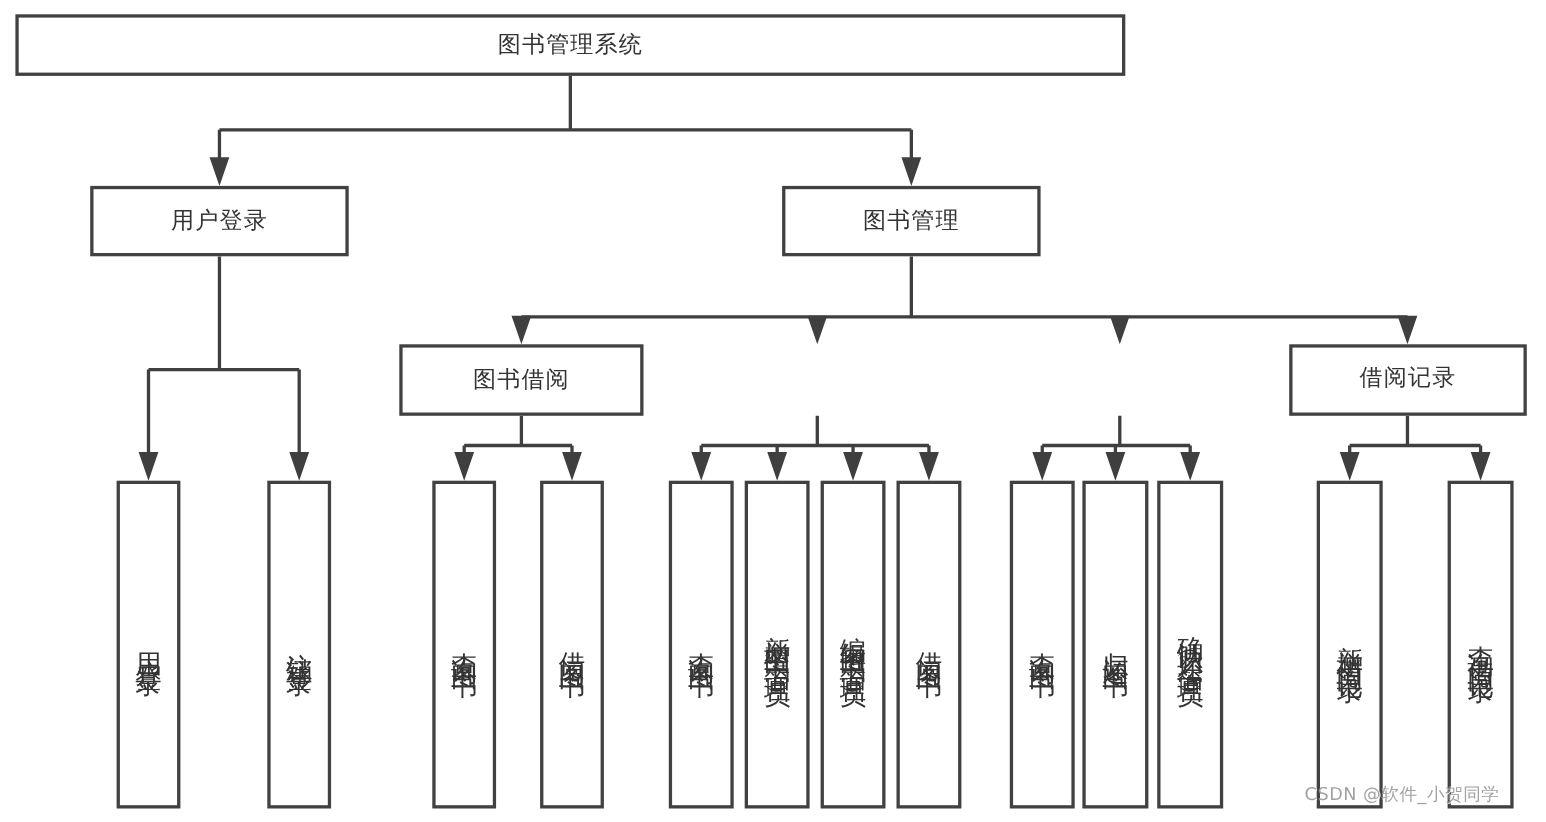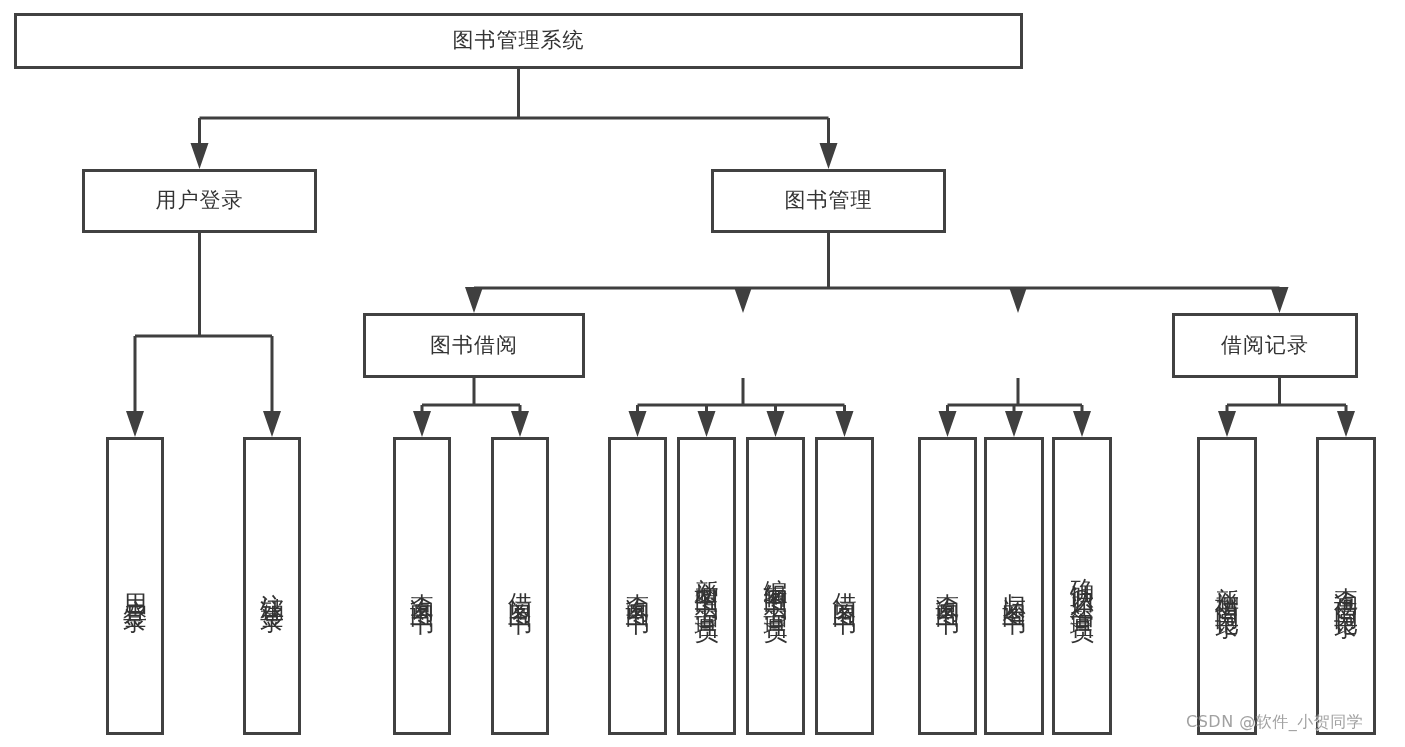--- a/index.html
+++ b/index.html
@@ -95,21 +95,21 @@
       M1218 411 L1236 411 L1227 437 Z
       M1337 411 L1355 411 L1346 437 Z"></path>
   </svg>
 
   <div class="box h-box" style="left:14px; top:13px; width:1009px; height:56px;">图书管理系统</div>
 
   <div class="box h-box" style="left:82px; top:169px; width:235px; height:64px;">用户登录</div>
   <div class="box h-box" style="left:711px; top:169px; width:235px; height:64px;">图书管理</div>
 
   <div class="box h-box" style="left:363px; top:313px; width:222px; height:65px;">图书借阅</div>
-  <div class="box h-box" style="left:1172px; top:313px; width:186px; height:65px;">借阅记录</div>
+  <div class="box h-box" style="left:1172px; top:313px; width:216px; height:65px;font-family:Liberation Mono, monospace;">借阅记录</div>
 
   <div class="box v-box" style="left:106px; top:437px; width:58px; height:298px;">用户登录</div>
   <div class="box v-box" style="left:243px; top:437px; width:58px; height:298px;">注销登录</div>
 
   <div class="box v-box" style="left:393px; top:437px; width:58px; height:298px;">查询图书</div>
   <div class="box v-box" style="left:491px; top:437px; width:58px; height:298px;">借阅图书</div>
 
   <div class="box v-box" style="left:608px; top:437px; width:59px; height:298px;">查询图书</div>
   <div class="box v-box" style="left:677px; top:437px; width:59px; height:298px;">新增图书（管理员）</div>
   <div class="box v-box" style="left:746px; top:437px; width:59px; height:298px;">编辑图书（管理员）</div>

